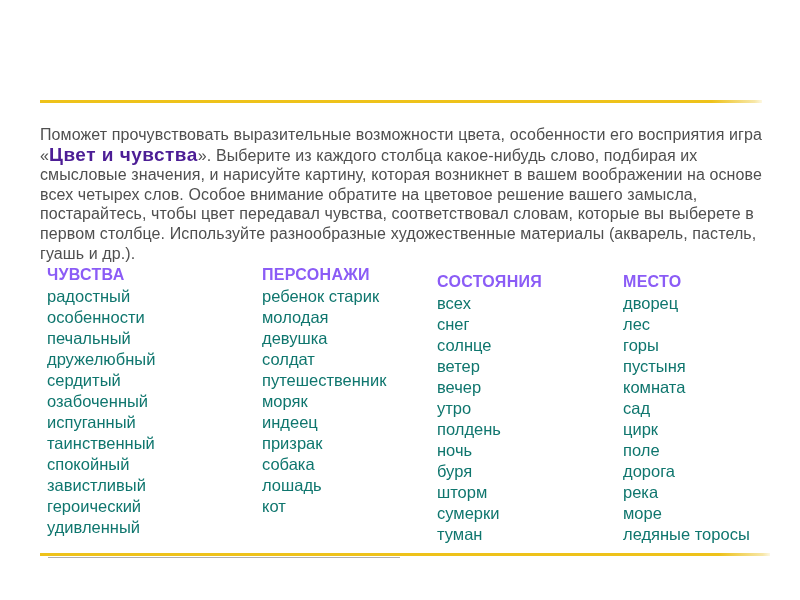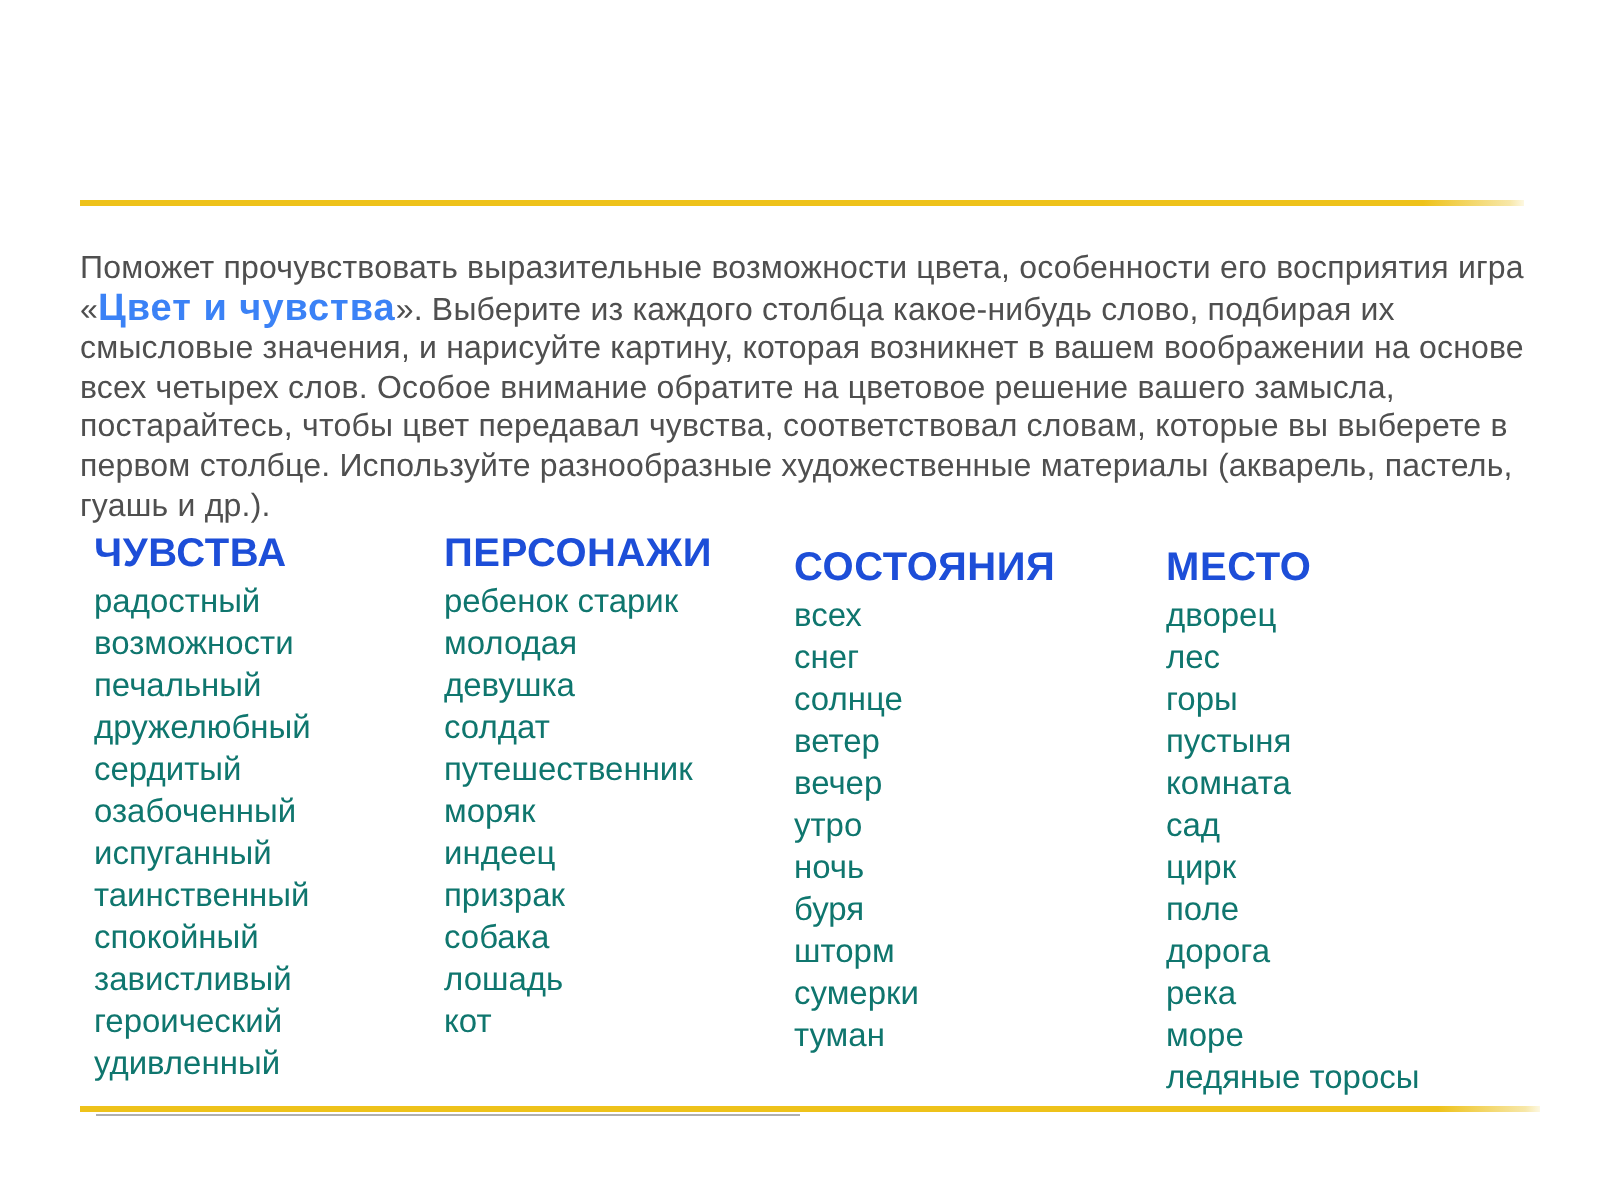--- a/index.html
+++ b/index.html
@@ -42,41 +42,41 @@
     position: absolute;
     left: 40px;
     top: 109px;
     width: 727px;
     font-size: 16px;
     line-height: 19.6px;
     color: #4f4f4f;
     letter-spacing: 0.1px;
   }
   .intro .highlight {
-    color: #3b82f6;
+    color: #4c1d95;
     font-weight: bold;
     font-size: 19px;
     letter-spacing: 0.5px;
   }
   .columns {
     position: absolute;
     left: 47px;
     top: 266px;
     display: flex;
     align-items: flex-start;
   }
   .col { box-sizing: border-box; }
   .col-1 { width: 175px; }
-  .col-2 { width: 175px; }
+  .col-2 { width: 175px; margin-left: 40px; }
   .col-3 { width: 186px; padding-top: 7px; }
   .col-4 { width: 184px; padding-top: 7px; }
   .col-header {
     font-weight: bold;
-    font-size: 20px;
-    color: #1d4ed8;
+    font-size: 16px;
+    color: #8b5cf6;
     letter-spacing: 0.3px;
     margin: 0 0 2px 0;
   }
   .word-list {
     list-style: none;
     margin: 0;
     padding: 0;
     font-size: 16.5px;
     line-height: 21px;
     color: #0f766e;
@@ -88,21 +88,21 @@
 <div class="rule rule-top"></div>
 
 <p class="intro"><span>Поможет прочувствовать выразительные возможности цвета, особенности его восприятия игра «</span><span class="highlight">Цвет и чувства</span><span>». Выберите из каждого столбца какое-нибудь слово, подбирая их смысловые значения, и нарисуйте картину, которая возникнет в вашем воображении на основе всех четырех слов. Особое внимание обратите на цветовое решение вашего замысла, постарайтесь, чтобы цвет передавал чувства, соответствовал словам, которые вы выберете в первом столбце. Используйте разнообразные художественные материалы (акварель, пастель, гуашь и др.).</span></p>
 
 <div class="columns">
 
   <div class="col col-1">
     <div class="col-header">ЧУВСТВА</div>
     <ul class="word-list">
       <li>радостный</li>
-      <li>возможности</li>
+      <li>особенности</li>
       <li>печальный</li>
       <li>дружелюбный</li>
       <li>сердитый</li>
       <li>озабоченный</li>
       <li>испуганный</li>
       <li>таинственный</li>
       <li>спокойный</li>
       <li>завистливый</li>
       <li>героический</li>
       <li>удивленный</li>
@@ -128,20 +128,21 @@
 
   <div class="col col-3">
     <div class="col-header">СОСТОЯНИЯ</div>
     <ul class="word-list">
       <li>всех</li>
       <li>снег</li>
       <li>солнце</li>
       <li>ветер</li>
       <li>вечер</li>
       <li>утро</li>
+      <li>полдень</li>
       <li>ночь</li>
       <li>буря</li>
       <li>шторм</li>
       <li>сумерки</li>
       <li>туман</li>
     </ul>
   </div>
 
   <div class="col col-4">
     <div class="col-header">МЕСТО</div>

